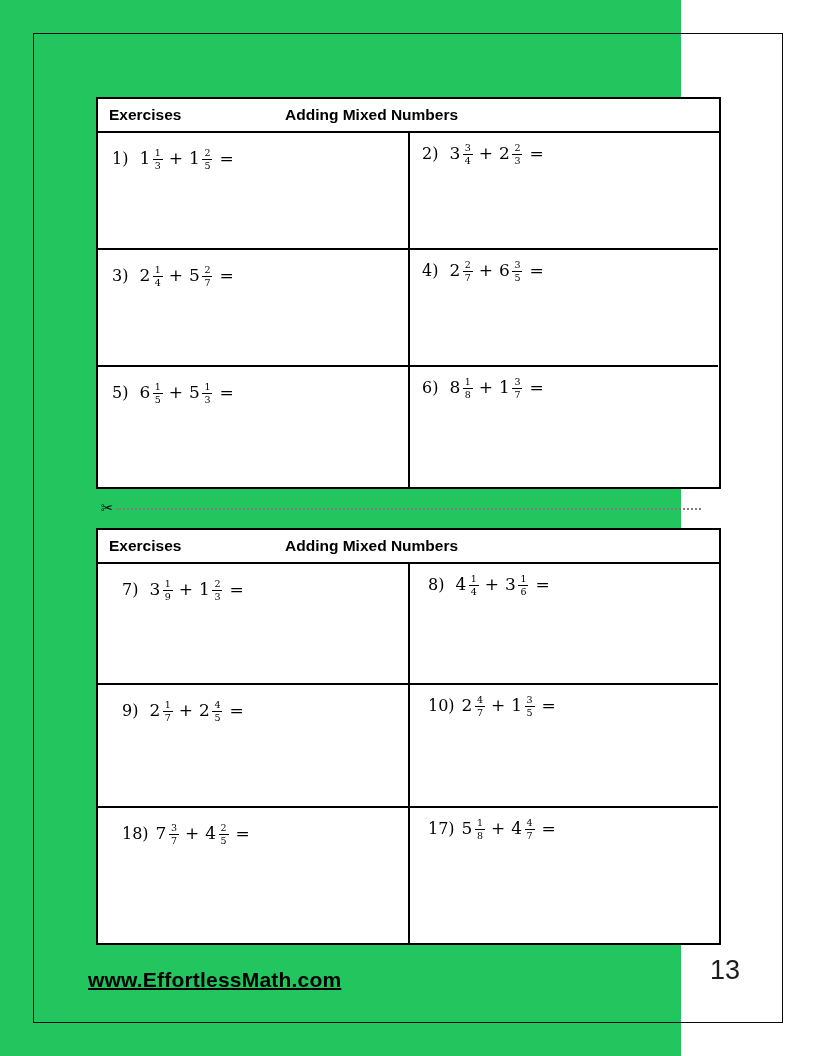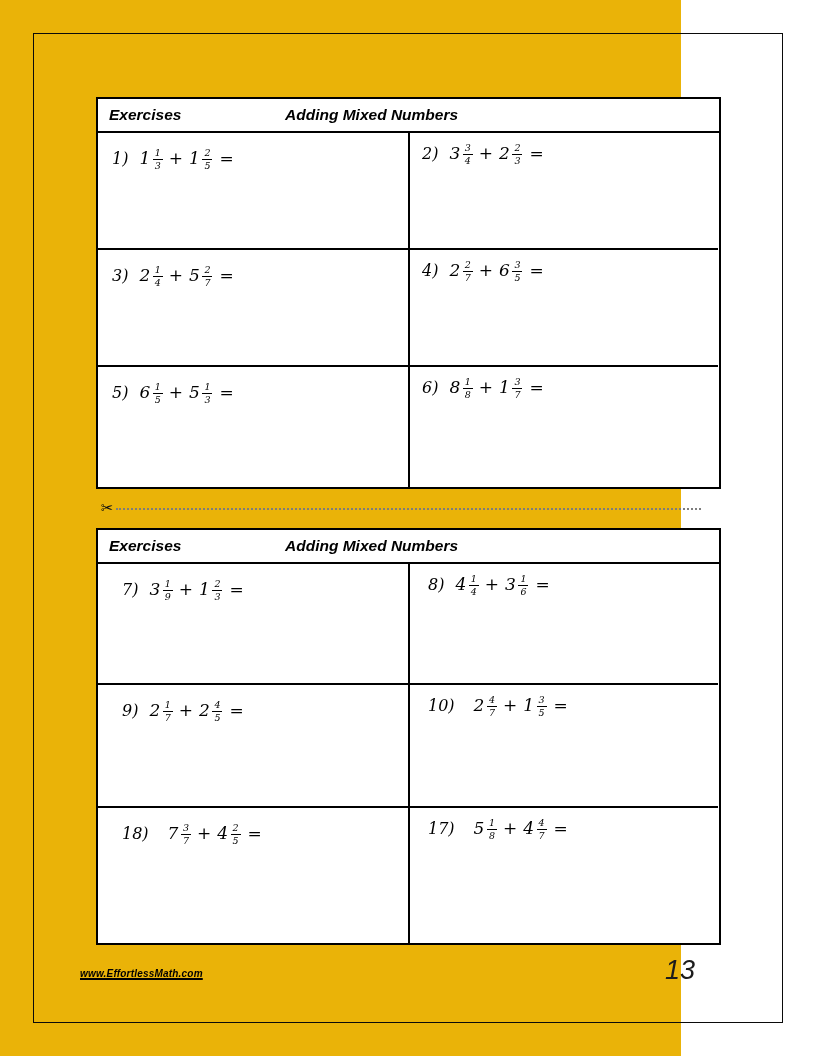--- a/index.html
+++ b/index.html
@@ -1,17 +1,17 @@
 <!DOCTYPE html>
 <html><head>
 <meta charset="utf-8">
 <style>
   html,body{margin:0;padding:0;background:#fff;width:816px;height:1056px;overflow:hidden;}
-  .sheet{position:absolute;left:0;top:0;width:681px;height:1056px;background:#eab308;
-         font-family:"Liberation Serif",serif;color:#000;font-style:italic;}
+  .sheet{position:absolute;left:0;top:0;width:681px;height:1056px;background:#22c55e;
+         font-family:"Liberation Serif",serif;color:#000;}
   .frame{position:absolute;left:33px;top:33px;width:750px;height:990px;
          border:1.5px solid #0a0a0a;box-sizing:border-box;}
 
   
   .extable{position:absolute;left:96px;width:625px;border:2.5px solid #000;
            box-sizing:border-box;background:#fff;}
   .t-one{top:97px;}
   .t-two{top:528px;}
   .thead{height:31.5px;border-bottom:2.5px solid #000;display:flex;align-items:center;
          font-family:"Liberation Sans",sans-serif;font-weight:700;font-size:15.5px;}
@@ -23,42 +23,42 @@
   .cell{box-sizing:border-box;padding-top:14px;padding-left:14px;overflow:hidden;}
   .cell.rcol{border-left:2.5px solid #000;padding-top:9px;padding-left:12px;}
   .cell.rline{border-top:2.5px solid #000;}
   .t-two .cell{padding-left:24px;}
   .t-two .cell.rcol{padding-left:18px;}
 
   
   .expr{display:flex;align-items:baseline;font-family:"DejaVu Serif","Liberation Serif",serif;
         font-size:17px;line-height:1.3;}
   .plabel{font-size:16px;margin-right:11px;}
-  .plabel.tight{margin-right:19px;}
+  .plabel.tight{margin-right:7px;}
   .mixed{display:inline-flex;align-items:center;}
   .w{font-size:17px;line-height:1;}
   .frac{display:inline-flex;flex-direction:column;align-items:center;
         font-size:9.5px;line-height:1;margin-left:2.5px;transform:translateY(1px);}
   .num{border-bottom:1.2px solid #000;padding:0 2px 1.5px;}
   .den{padding-top:1.5px;}
   .op{margin:0 6px;font-size:17px;}
   .op.eq{margin:0 0 0 7px;}
 
   
   .cutline{position:absolute;left:101px;top:498px;width:600px;height:20px;
            display:flex;align-items:center;}
   .scissors{font-family:"DejaVu Sans",sans-serif;font-size:15px;color:#111;
             margin-right:2px;line-height:1;}
   .dots{flex:1;height:0;border-bottom:2px dotted #7d7d7d;margin-top:2px;}
 
   
-  .website{position:absolute;left:80px;top:968px;font-family:"Liberation Sans",sans-serif;
-           font-weight:700;font-size:10px;color:#000;text-decoration:underline;
+  .website{position:absolute;left:88px;top:968px;font-family:"Liberation Sans",sans-serif;
+           font-weight:700;font-size:21px;color:#000;text-decoration:underline;
            text-decoration-thickness:1.5px;letter-spacing:0.2px;cursor:pointer;}
-  .pagenum{position:absolute;left:652px;top:955px;width:56px;text-align:center;
+  .pagenum{position:absolute;left:684px;top:955px;width:56px;text-align:right;
            font-family:"Liberation Sans",sans-serif;font-size:27px;color:#1c1c1c;}
 </style>
 </head>
 <body>
 
 <div class="sheet">
   <div class="frame"></div>
 
   <section class="extable t-one">
     <header class="thead">

